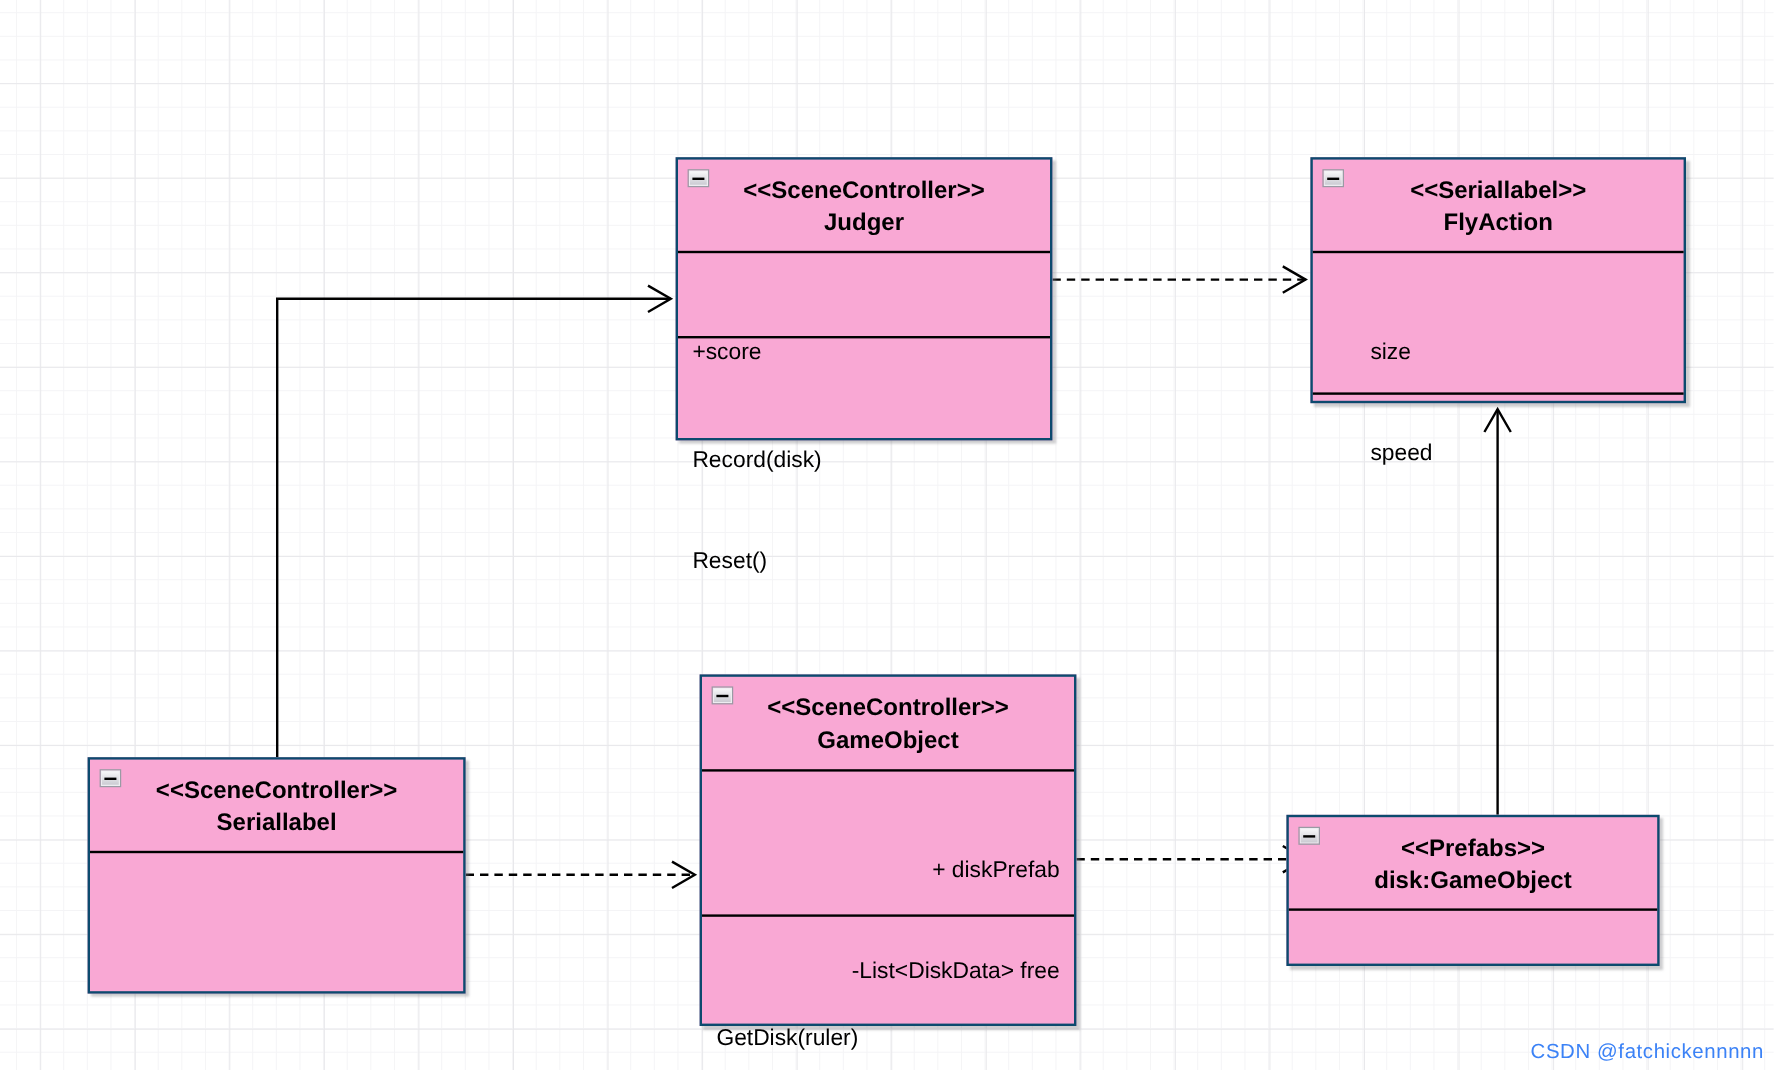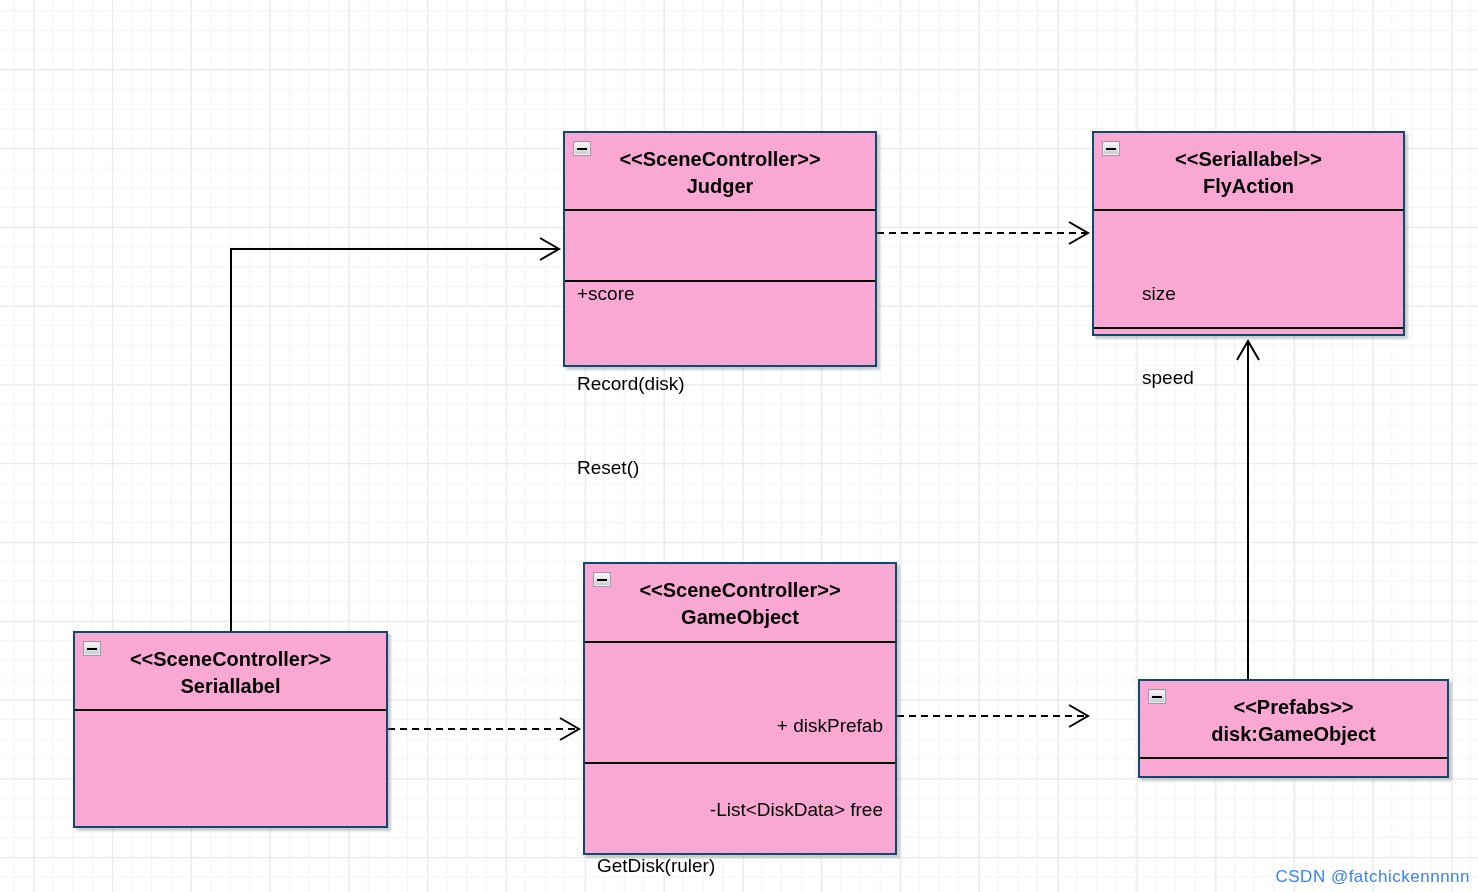--- a/index.html
+++ b/index.html
@@ -113,21 +113,21 @@
   <div class="compartment bordered" style="height:121px;text-align:right;">
     <div>+ diskPrefab</div>
     <div>-List&lt;DiskData&gt; free</div>
   </div>
   <div class="compartment methods">
     <div>GetDisk(ruler)</div>
     
   </div>
 </div>
 
-<div class="uml-box" style="left:1138px;top:679px;width:311px;height:99px;">
+<div class="uml-box" style="left:1072px;top:679px;width:311px;height:126px;">
   <div class="uml-title" style="height:78px;">
     <span class="collapse-btn">
         <span class="bar"></span>
       </span>
     <div>&lt;&lt;Prefabs&gt;&gt;</div>
     <div>disk:GameObject</div>
   </div>
   <div class="compartment" style="height:17px;padding:0;"></div>
 </div>
 

